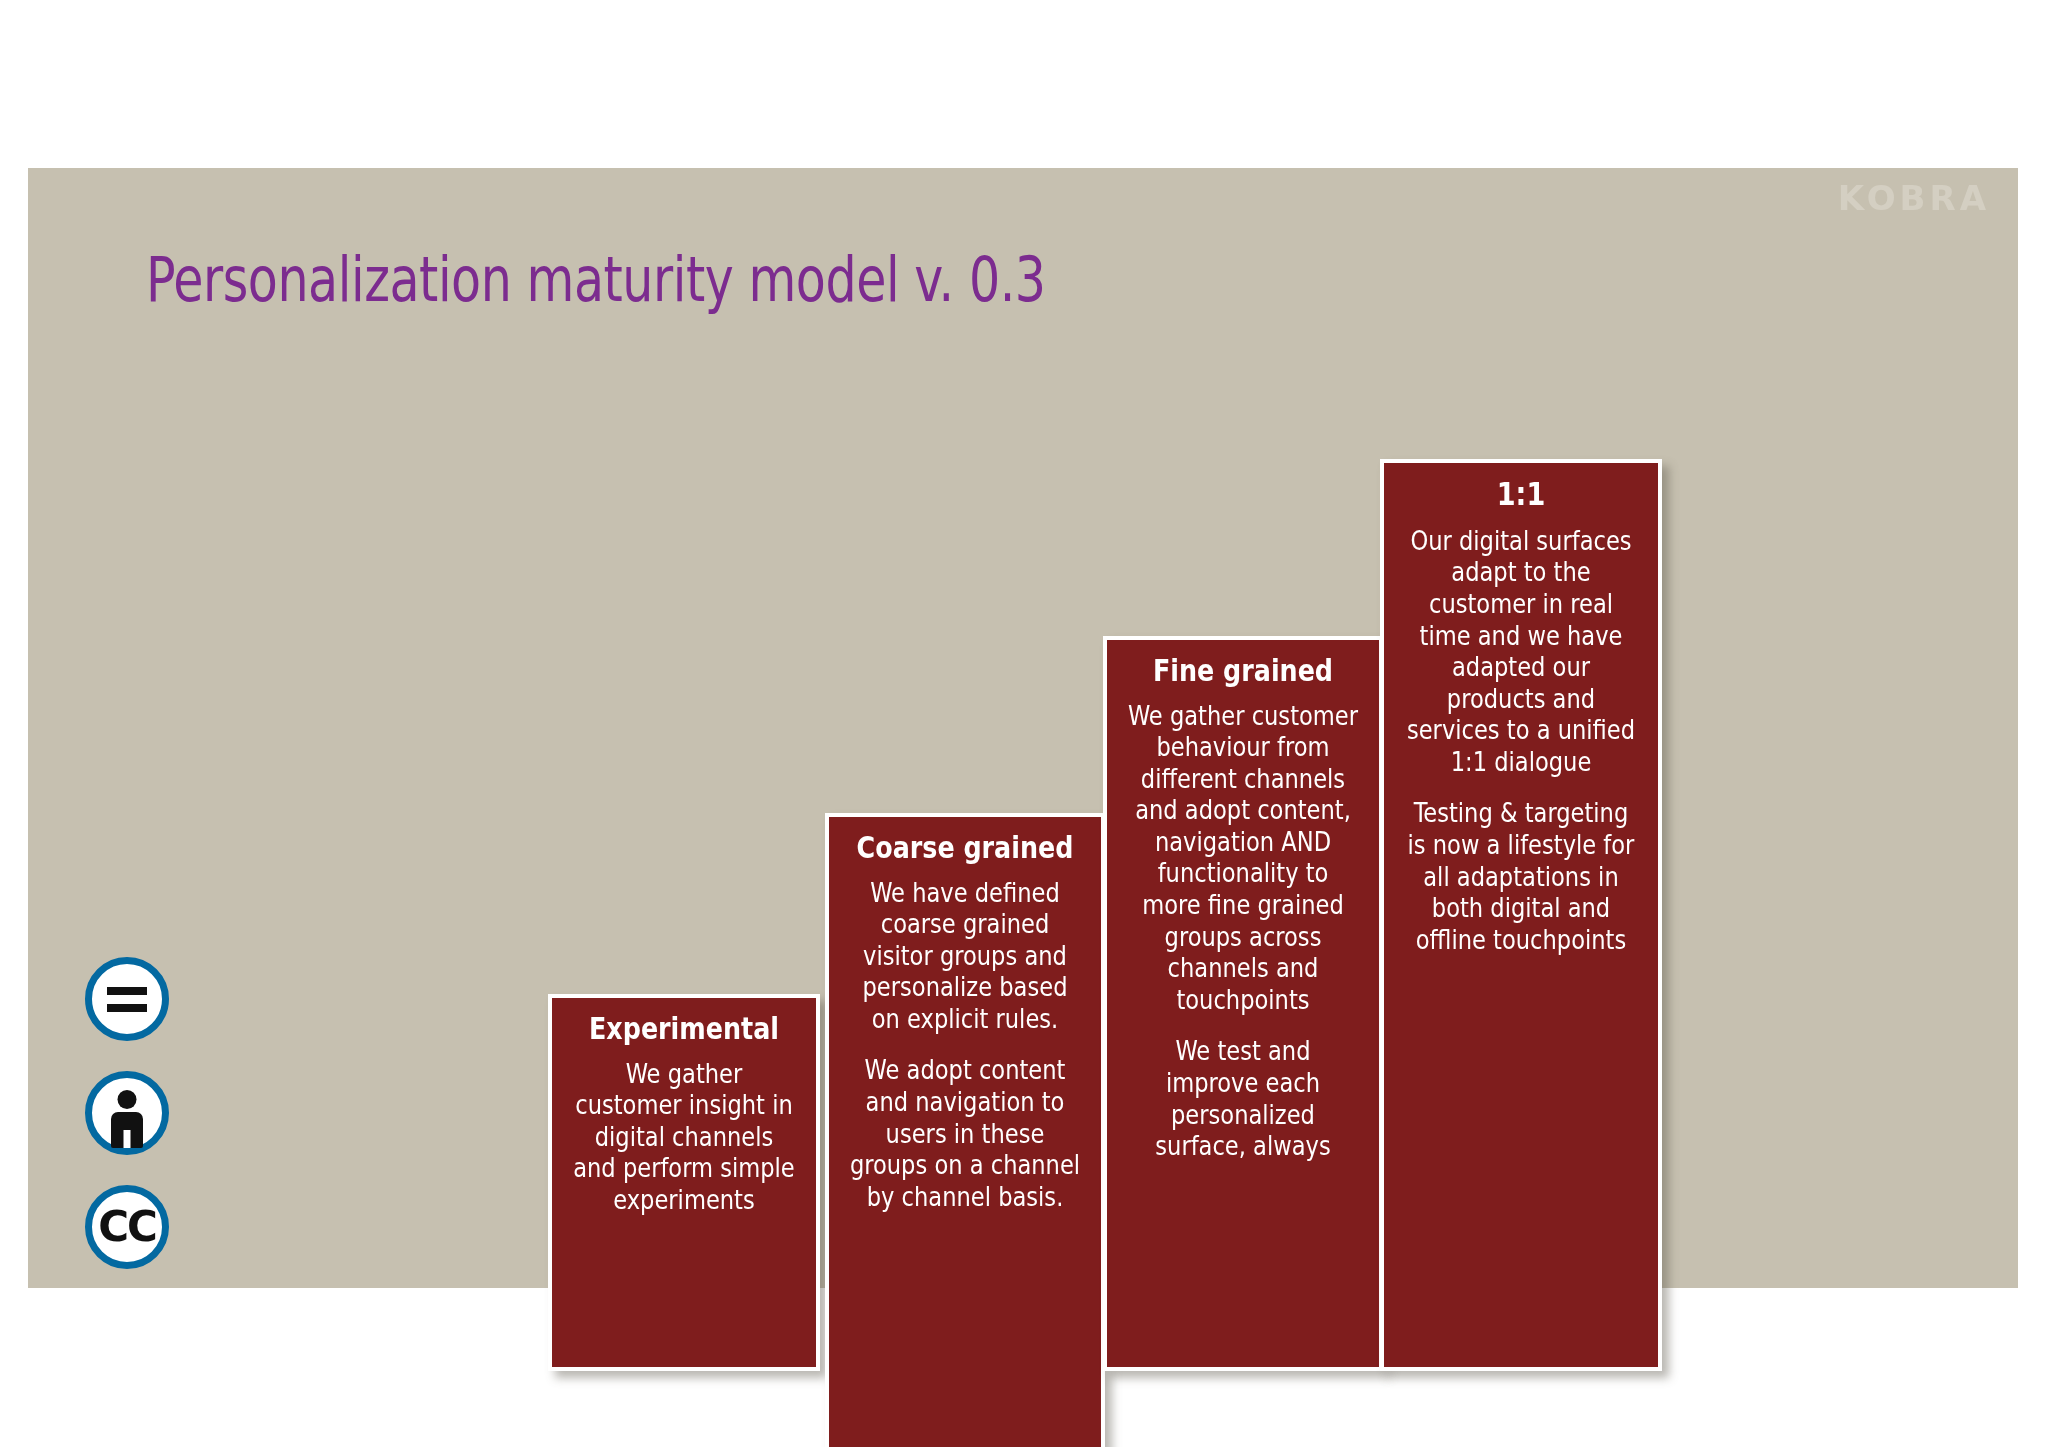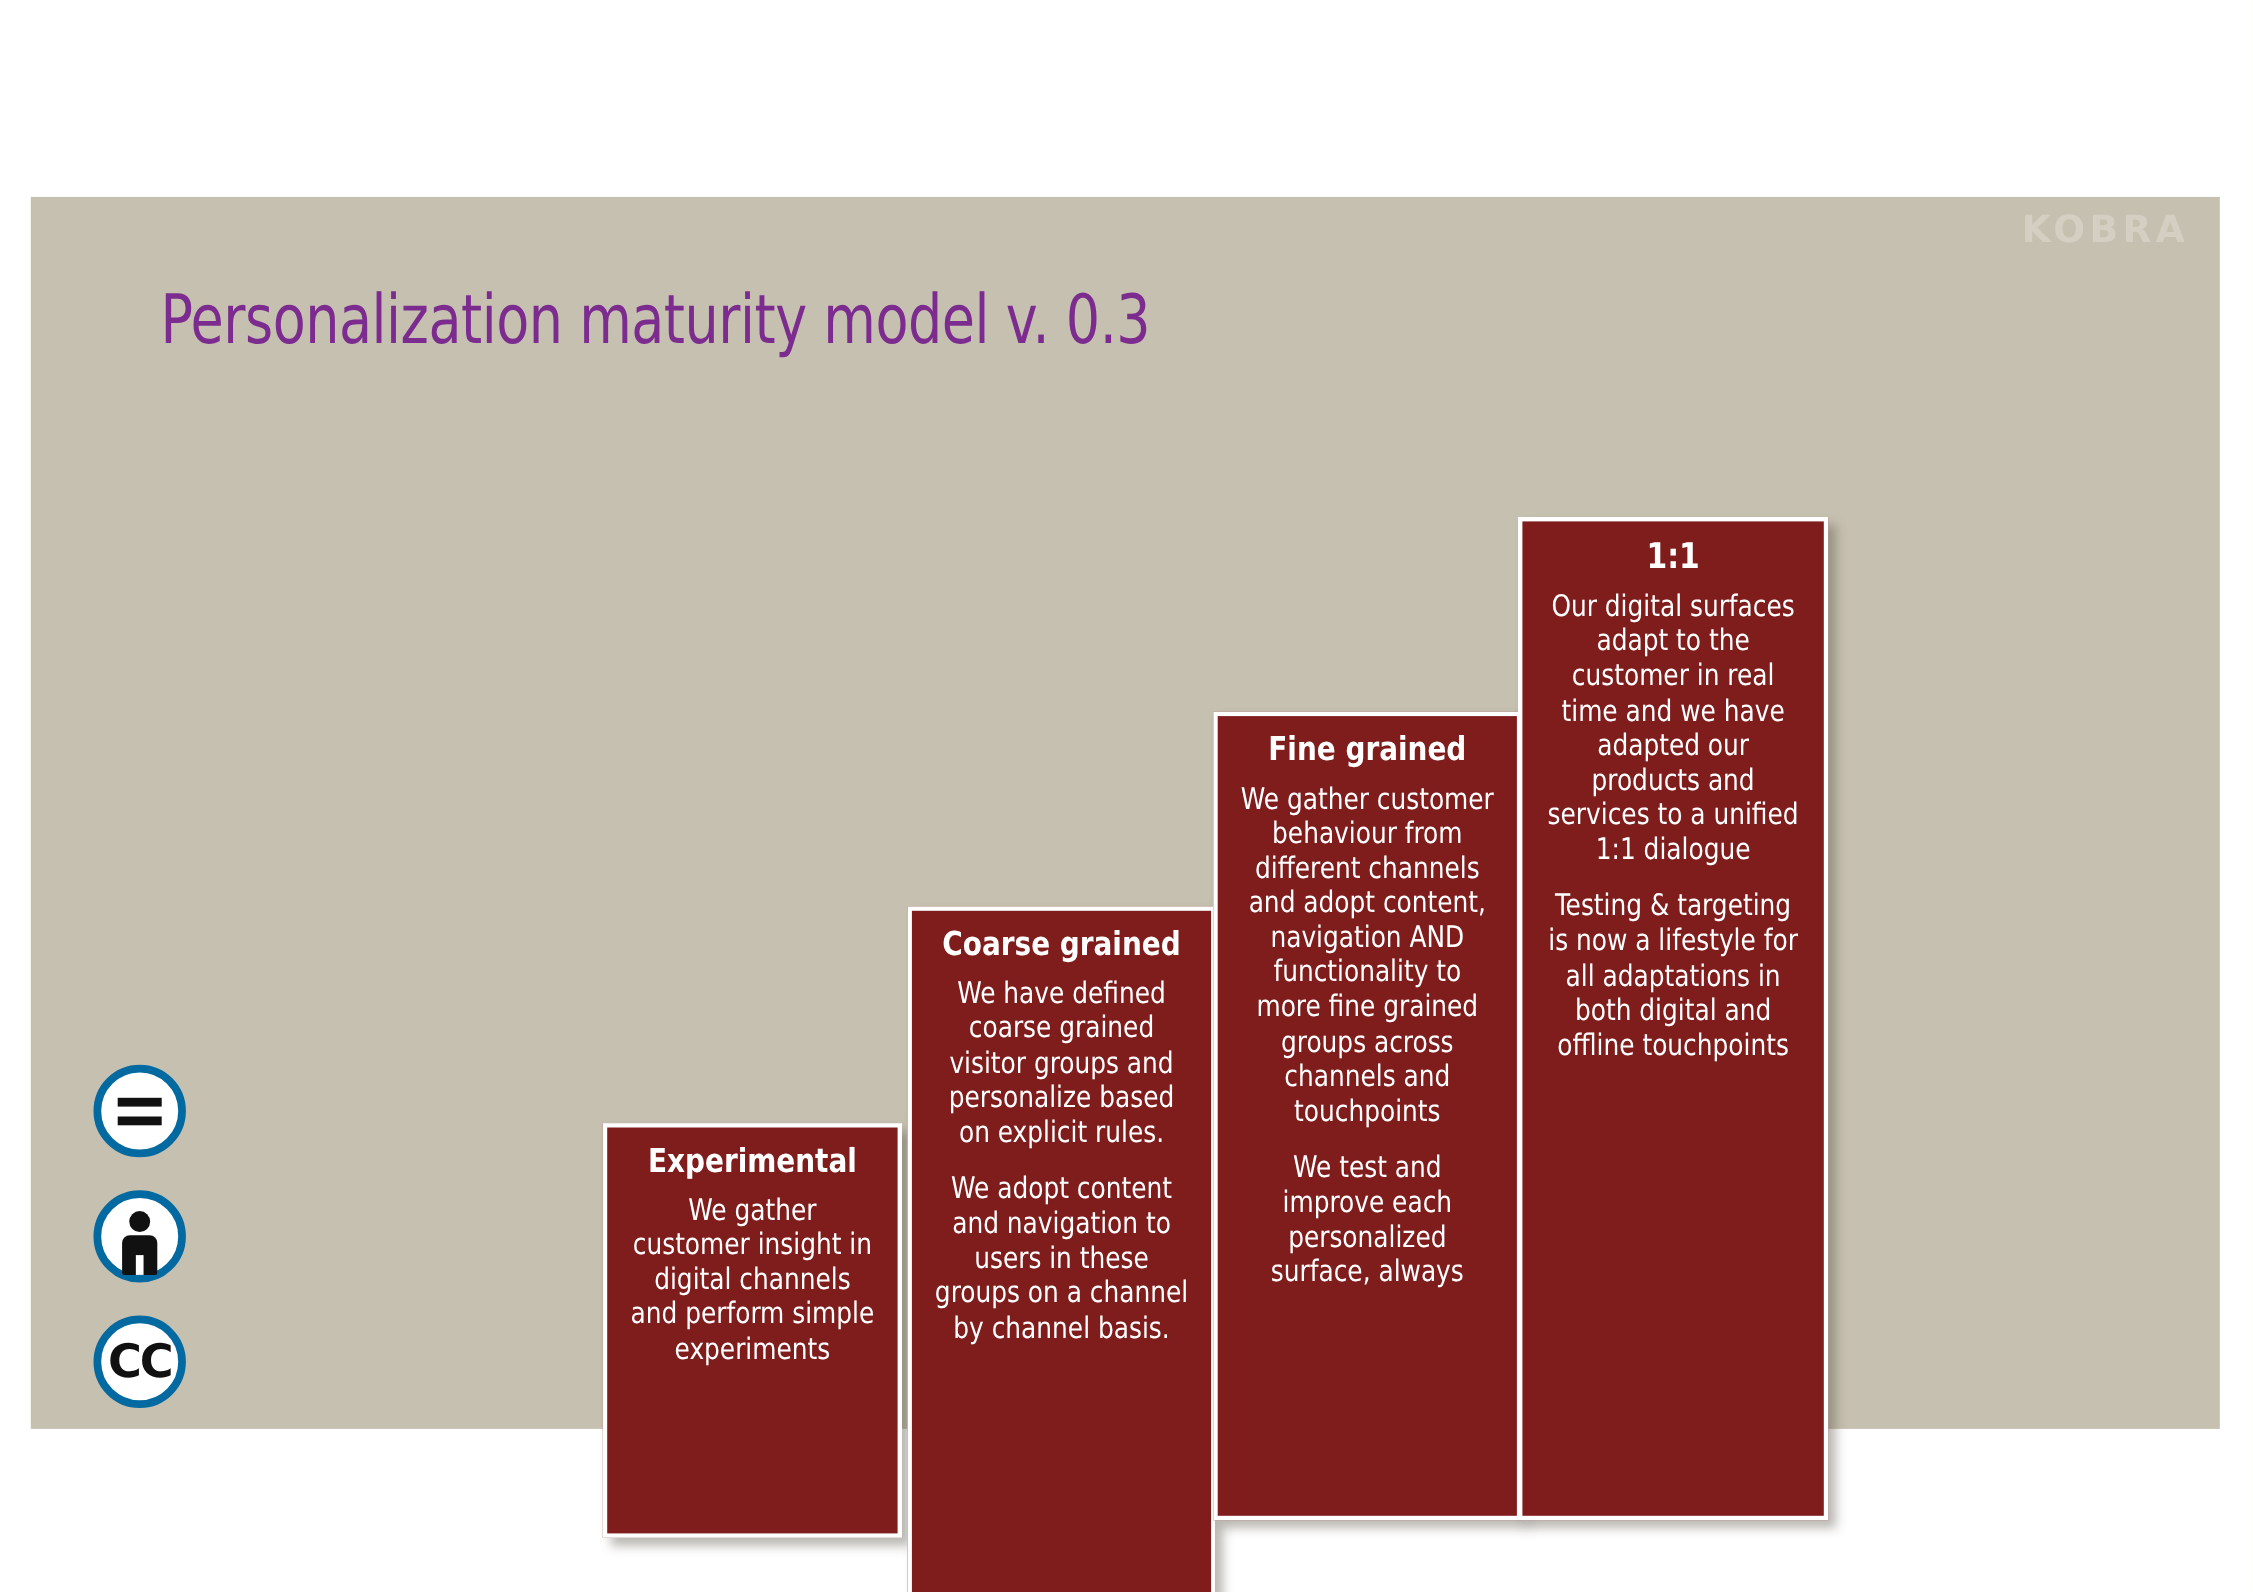--- a/index.html
+++ b/index.html
@@ -8,21 +8,21 @@
     width: 2048px;
     height: 1447px;
     background: #ffffff;
     font-family: "DejaVu Sans", "Liberation Sans", sans-serif;
     overflow: hidden;
   }
 
   #slide-canvas {
     position: absolute;
     left: 28px;
-    top: 179px;
+    top: 168px;
     width: 1990px;
     height: 1120px;
     background: #c6c0b0;
   }
 
   
   #kobra-watermark {
     position: absolute;
     right: 28px;
     top: 10px;
@@ -75,21 +75,21 @@
     font-weight: 400;
     line-height: 1.17;
     margin-bottom: 20px;
     font-family: "DejaVu Sans Condensed", "DejaVu Sans", sans-serif;
     transform: scaleX(0.93);
   }
   .stair-para:last-child { margin-bottom: 0; }
 
   
   #bar-1 { left: 243px;  top: 988px; width: 272px; height: 215px; }
-  #bar-2 { left: 520px;  top: 826px; width: 272px; height: 377px; margin-top: 16px; }
+  #bar-2 { left: 520px;  top: 826px; width: 272px; height: 377px; }
   #bar-3 { left: 797px;  top: 645px; width: 280px; height: 706px; }
   #bar-4 { left: 1075px; top: 468px; width: 280px; height: 735px; text-align: center; }
   #bar-5 { left: 1352px; top: 291px; width: 282px; height: 912px; }
 
   #bar-1 .stair-title { margin-bottom: 14px; }
   #bar-5 .stair-title { font-size: 32px; }
 
   
   #cc-badges {
     position: absolute;

